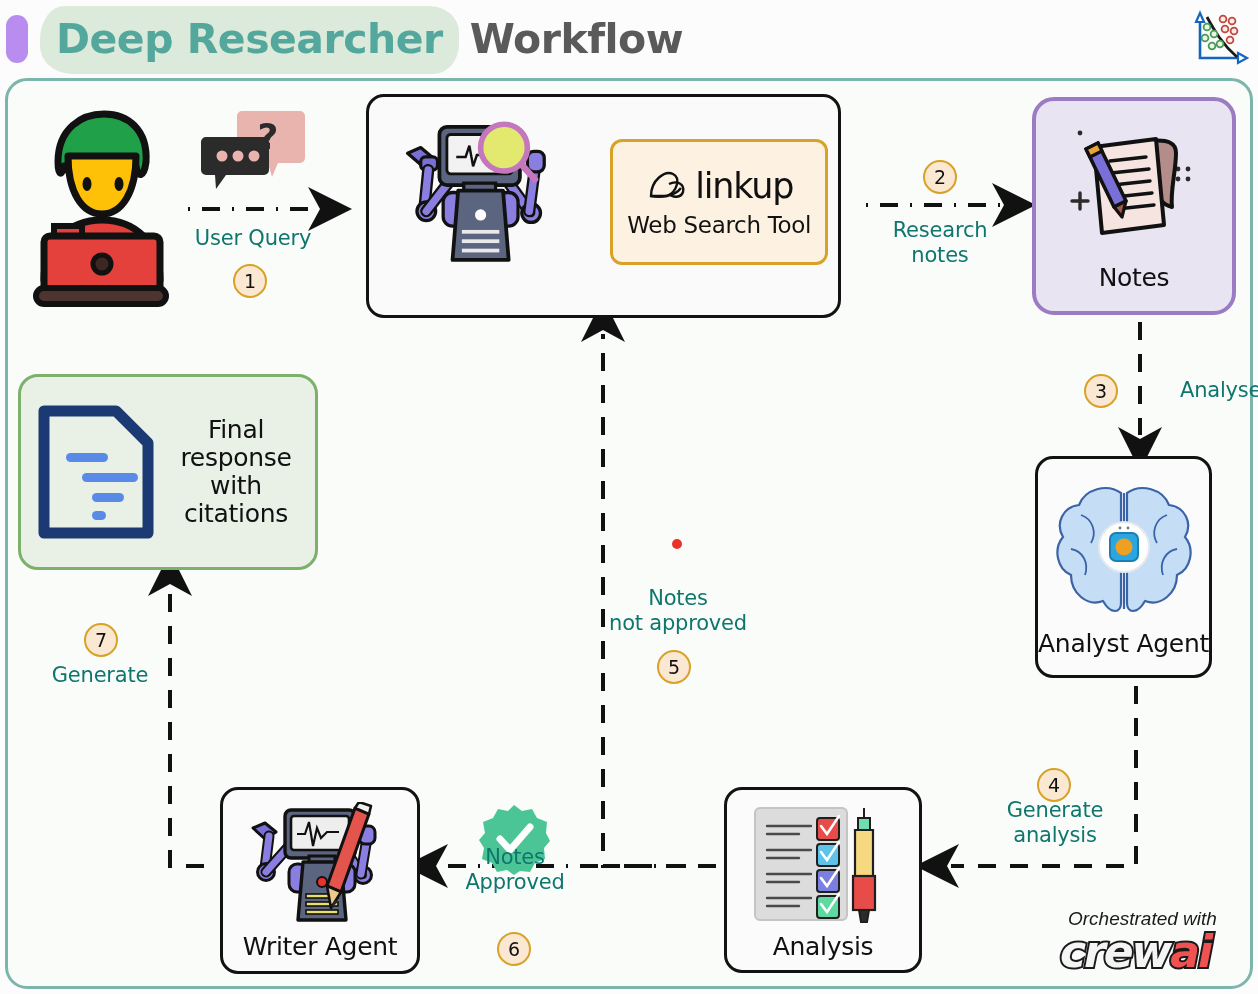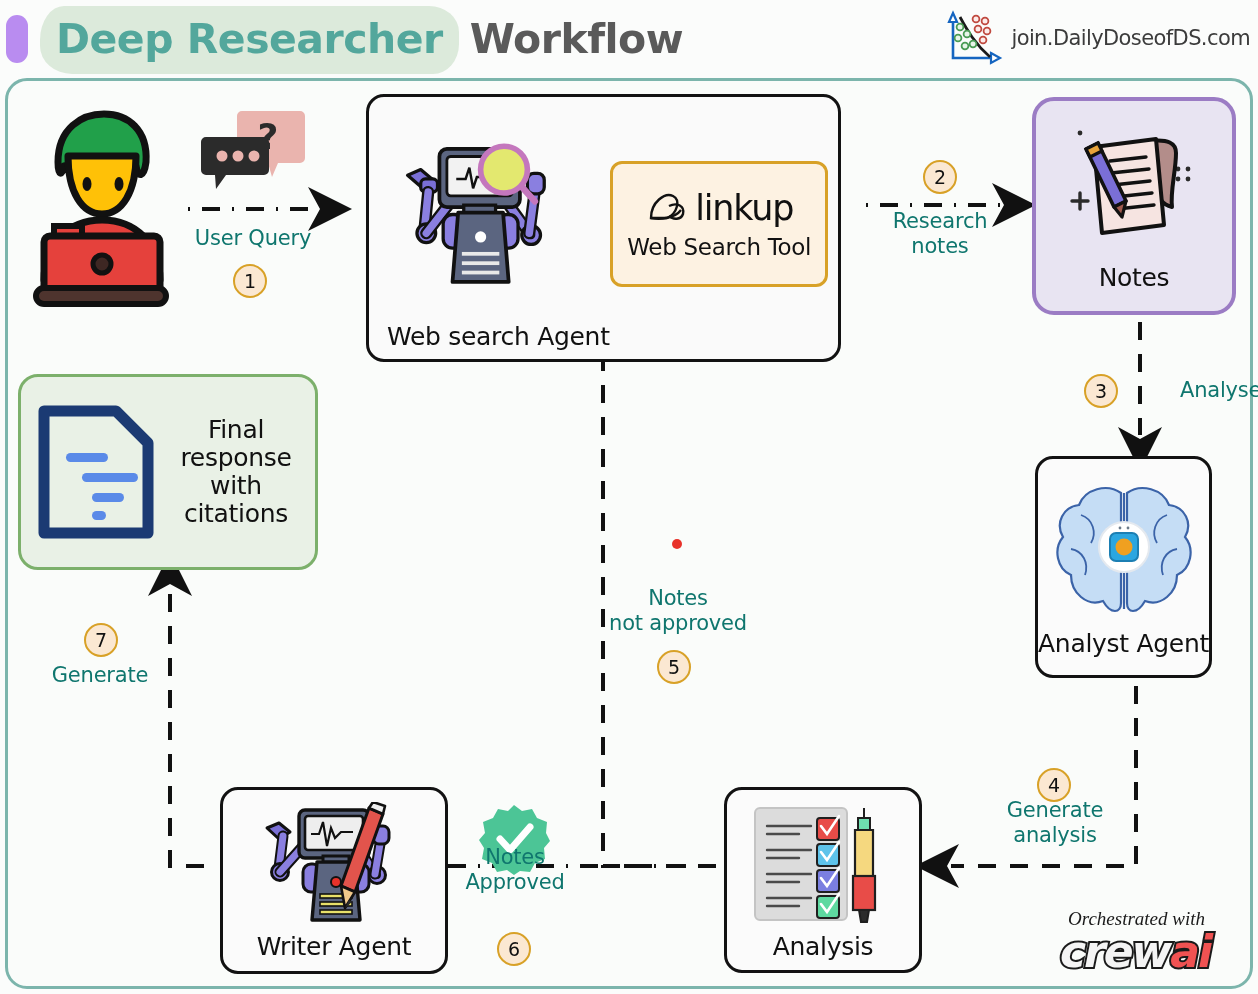--- a/index.html
+++ b/index.html
@@ -68,21 +68,21 @@
     display: flex; flex-direction: column;
     align-items: center; justify-content: center;
   }
   .node-label {
     font-family: "DejaVu Sans", sans-serif;
     color: #111; letter-spacing: -0.3px; text-align: center;
   }
 
   
   #node-websearch {
-    left: 366px; top: 94px; width: 475px; height: 268px;
+    left: 366px; top: 94px; width: 475px; height: 224px;
     border: 3.5px solid #121212; background: #fafafa;
     flex-direction: row; gap: 18px; justify-content: flex-start;
     padding: 6px 10px 0 18px;
   }
   #websearch-label {
     position: absolute; left: 18px; bottom: 8px;
     font-size: 25px;
   }
 
   
@@ -117,21 +117,21 @@
 
   
   #node-analysis {
     left: 724px; top: 787px; width: 198px; height: 186px;
     border: 3.5px solid #121212; background: #fbfbfb;
   }
   #analysis-label { font-size: 25px; margin-top: 0px; }
 
   
   #node-writer {
-    left: 220px; top: 787px; width: 228px; height: 187px;
+    left: 220px; top: 787px; width: 200px; height: 187px;
     border: 3.5px solid #121212; background: #fbfbfb;
   }
   #writer-label { font-size: 25px; margin-top: -2px; }
 
   
   #node-final {
     left: 18px; top: 374px; width: 300px; height: 196px;
     border: 3px solid #7cb06b; background: #e9f1e6;
     border-radius: 20px;
     flex-direction: row; gap: 4px;
@@ -156,21 +156,21 @@
     position: absolute;
     font-family: "DejaVu Sans", sans-serif;
     font-size: 21px; color: #0f766e; text-align: center;
     line-height: 1.18; letter-spacing: -0.2px;
     white-space: pre-line;
   }
 
   
   #orchestrated-label {
     position: absolute; left: 1068px; top: 908px;
-    font-family: Liberation Serif, serif;
+    font-family: Liberation Sans, sans-serif;
     font-style: italic; font-size: 19px; color: #1a1a1a;
   }
   #crewai-wordmark {
     position: absolute; left: 1060px; top: 930px;
     font-family: "DejaVu Sans", sans-serif;
     font-size: 44px; font-weight: 700; font-style: italic;
     letter-spacing: -2px; line-height: 1;
     color: #f4f4f4;
     -webkit-text-stroke: 4px #1a1a1a;
     paint-order: stroke fill;
@@ -200,21 +200,20 @@
         <circle cx="15" cy="30" r="3.4" fill="#e8f5e9" stroke="#4a9b54" stroke-width="1.8"></circle>
         <circle cx="24" cy="26" r="3.4" fill="#e8f5e9" stroke="#4a9b54" stroke-width="1.8"></circle>
         <circle cx="22" cy="38" r="3.4" fill="#e8f5e9" stroke="#4a9b54" stroke-width="1.8"></circle>
         <circle cx="30" cy="36" r="3.4" fill="#e8f5e9" stroke="#4a9b54" stroke-width="1.8"></circle>
         <circle cx="33" cy="11" r="3.4" fill="#fdecea" stroke="#c0493f" stroke-width="1.8"></circle>
         <circle cx="42" cy="13" r="3.4" fill="#fdecea" stroke="#c0493f" stroke-width="1.8"></circle>
         <circle cx="35" cy="21" r="3.4" fill="#fdecea" stroke="#c0493f" stroke-width="1.8"></circle>
         <circle cx="44" cy="23" r="3.4" fill="#fdecea" stroke="#c0493f" stroke-width="1.8"></circle>
         <circle cx="40" cy="32" r="3.4" fill="#fdecea" stroke="#c0493f" stroke-width="1.8"></circle>
       </svg>
-      <span id="brand-url">join.DailyDoseofDS.com</span>
     </div>
   </div>
 
   <div id="canvas-frame"></div>
 
   <svg class="overlay">
     <defs>
       <marker id="arrowF" markerWidth="11" markerHeight="11" refX="2" refY="5.5" orient="auto">
         <path d="M0,0 L11,5.5 L0,11 L3,5.5 Z" fill="#111"></path>
       </marker>
@@ -305,24 +304,23 @@
       <div id="linkup-wordmark-row">
         <svg width="44" height="40" viewBox="0 0 44 40">
           <path d="M6 30 C6 14, 20 4, 28 8 C36 12, 32 26, 22 30 Z" fill="none" stroke="#111" stroke-width="2.4"></path>
           <path d="M6 30 C16 32, 30 30, 36 22" fill="none" stroke="#111" stroke-width="2.4"></path>
           <path d="M24 18 C32 14, 40 18, 38 26 C36 32, 28 32, 24 28" fill="none" stroke="#111" stroke-width="2.4"></path>
         </svg>
         <span id="linkup-wordmark">linkup</span>
       </div>
       <div id="tool-linkup-label" class="node-label">Web Search Tool</div>
     </div>
-    <div id="websearch-label" class="node-label">Web search Agent</div>
-  </div>
-
-  <div class="edge-label" style="left:875px;top:209px;width:130px;">Research
+  </div>
+
+  <div class="edge-label" style="left:875px;top:218px;width:130px;">Research
 notes</div>
   <div class="badge" style="left:923px;top:160px;">2</div>
 
   <div class="node" id="node-notes">
     <svg width="140" height="140" viewBox="0 0 140 140">
       <circle cx="16" cy="12" r="2.4" fill="#2b2b2b"></circle>
       <circle cx="26" cy="28" r="2.4" fill="#2b2b2b"></circle>
       <path d="M16 72 L16 88 M8 80 L24 80" stroke="#2b2b2b" stroke-width="3.4" stroke-linecap="round"></path>
       <circle cx="114" cy="48" r="2.4" fill="#2b2b2b"></circle>
       <circle cx="124" cy="48" r="2.4" fill="#2b2b2b"></circle>

